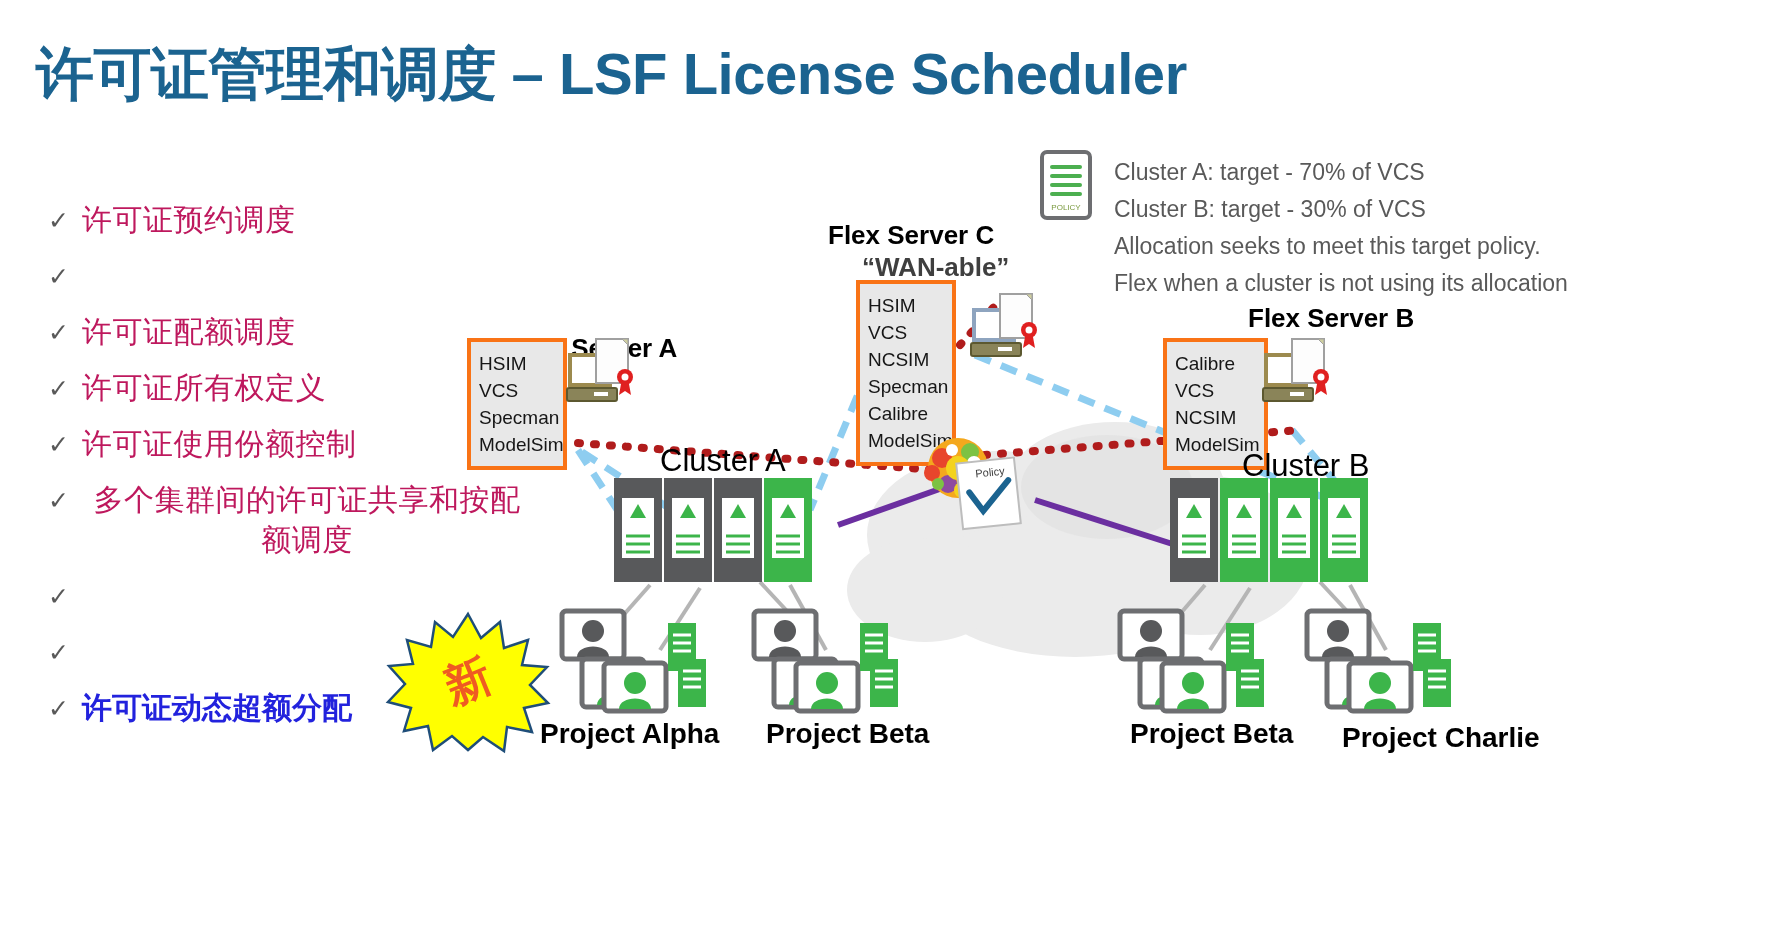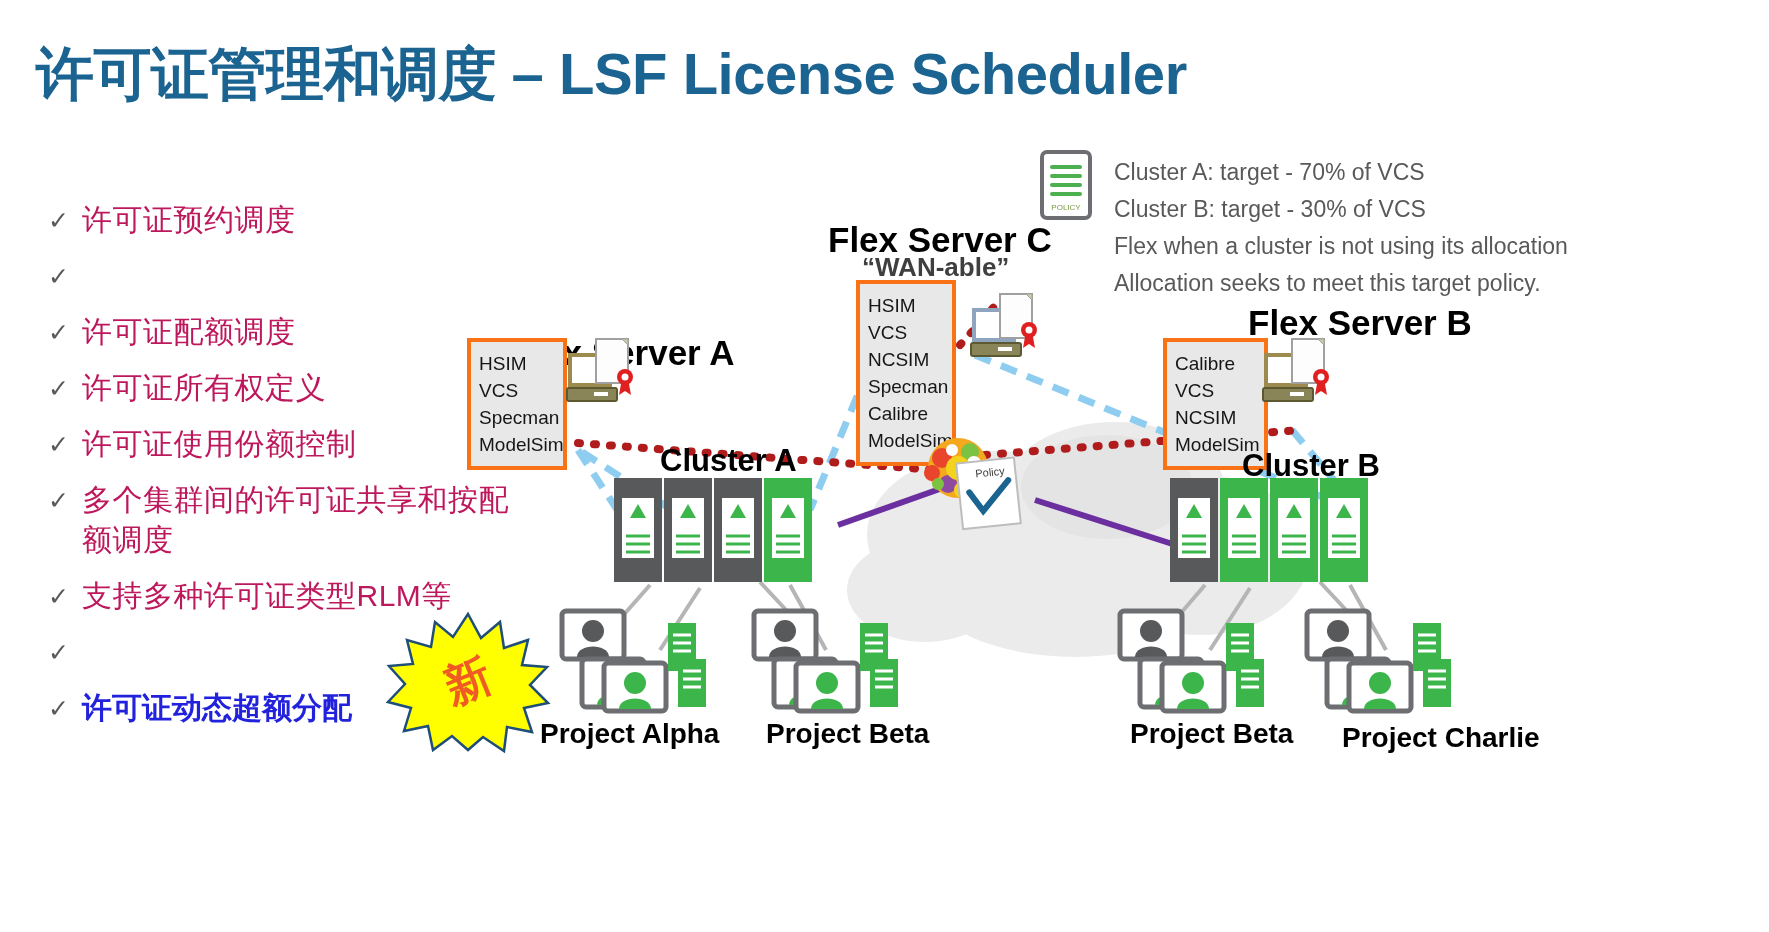--- a/index.html
+++ b/index.html
@@ -21,21 +21,21 @@
   .bullets { position:absolute; left:42px; top:200px; width:560px; }
   .bullet { display:flex; align-items:flex-start; margin-bottom:16px; }
   .bullet .chk {
     width:34px; flex:0 0 34px; color:#595959; font-size:25px;
     line-height:40px; text-align:left; padding-left:6px;
   }
   .bullet .btxt {
     font-size:30px; line-height:40px; color:#be185d; letter-spacing:0.5px;
   }
   .bullet.blue .btxt { color:#2222dd; font-weight:bold; letter-spacing:0px;}
-  .bullet.wrap .btxt { width:450px; }
+  .bullet.wrap .btxt { width:450px;text-align:center; }
 
   
   .burst { position:absolute; left:388px; top:612px; width:160px; height:140px; }
   .burst .bchar {
     position:absolute; left:0; top:0; width:160px; height:140px;
     display:flex; align-items:center; justify-content:center;
     font-size:46px; font-weight:bold; color:#ef5b22;
     transform:rotate(-22deg);
   }
 
@@ -51,31 +51,31 @@
   }
 
   
   .fsbox {
     position:absolute; background:#e8e8e8; border:4px solid #f97316;
     box-sizing:border-box; padding:8px 0 8px 8px;
   }
   .fsbox div { font-size:19px; line-height:27px; color:#161616; white-space:nowrap; }
 
   .fslabel {
-    position:absolute; font-size:35px; font-weight:bold; color:#000;
+    position:absolute; font-size:26px; font-weight:bold; color:#000;
     white-space:nowrap;
   }
   .fssub {
     position:absolute; font-size:26px; font-weight:bold; color:#3f3f3f;
     white-space:nowrap;
   }
 
   
   .clabel {
-    position:absolute; font-size:31px; font-weight:bold; color:#000; white-space:nowrap;
+    position:absolute; font-size:31px; font-weight:normal; color:#000; white-space:nowrap;
   }
   .plabel {
     position:absolute; font-size:28px; font-weight:bold; color:#000; white-space:nowrap;
   }
 
   
   .watermark {
     position:absolute; left:1282px; top:846px;
     font-size:40px; color:#d9d9d9; white-space:nowrap; letter-spacing:2px;
   }
@@ -147,22 +147,22 @@
           <line x1="12" y1="26" x2="40" y2="26"></line>
           <line x1="12" y1="35" x2="40" y2="35"></line>
           <line x1="12" y1="44" x2="40" y2="44"></line>
         </g>
         <text x="26" y="60" font-size="8" fill="#7a9a3f" text-anchor="middle" font-family="Liberation Sans, sans-serif">POLICY</text>
       </svg>
     </div>
     <div class="policy-lines">
       <div>Cluster A:  target - 70% of VCS</div>
       <div>Cluster B:  target - 30% of VCS</div>
+      <div>Allocation seeks to meet this target policy.</div>
       <div>Flex when a cluster is not using its allocation</div>
-      <div>Allocation seeks to meet this target policy.</div>
     </div>
   </div>
 
   <div class="bullets">
     <div class="bullet">
       <span class="chk">✓</span>
       <span class="btxt">许可证预约调度</span>
     </div>
     <div class="bullet">
       <span class="chk">✓</span>
@@ -178,21 +178,20 @@
     <div class="bullet">
       <span class="chk">✓</span>
       <span class="btxt">许可证使用份额控制</span>
     </div>
     <div class="bullet wrap">
       <span class="chk">✓</span>
       <span class="btxt">多个集群间的许可证共享和按配额调度</span>
     </div>
     <div class="bullet">
       <span class="chk">✓</span>
-      <span class="btxt">支持多种许可证类型RLM等</span>
     </div>
     <div class="bullet blue">
       <span class="chk">✓</span>
     </div>
     <div class="bullet blue">
       <span class="chk">✓</span>
       <span class="btxt">许可证动态超额分配</span>
     </div>
   </div>
 

